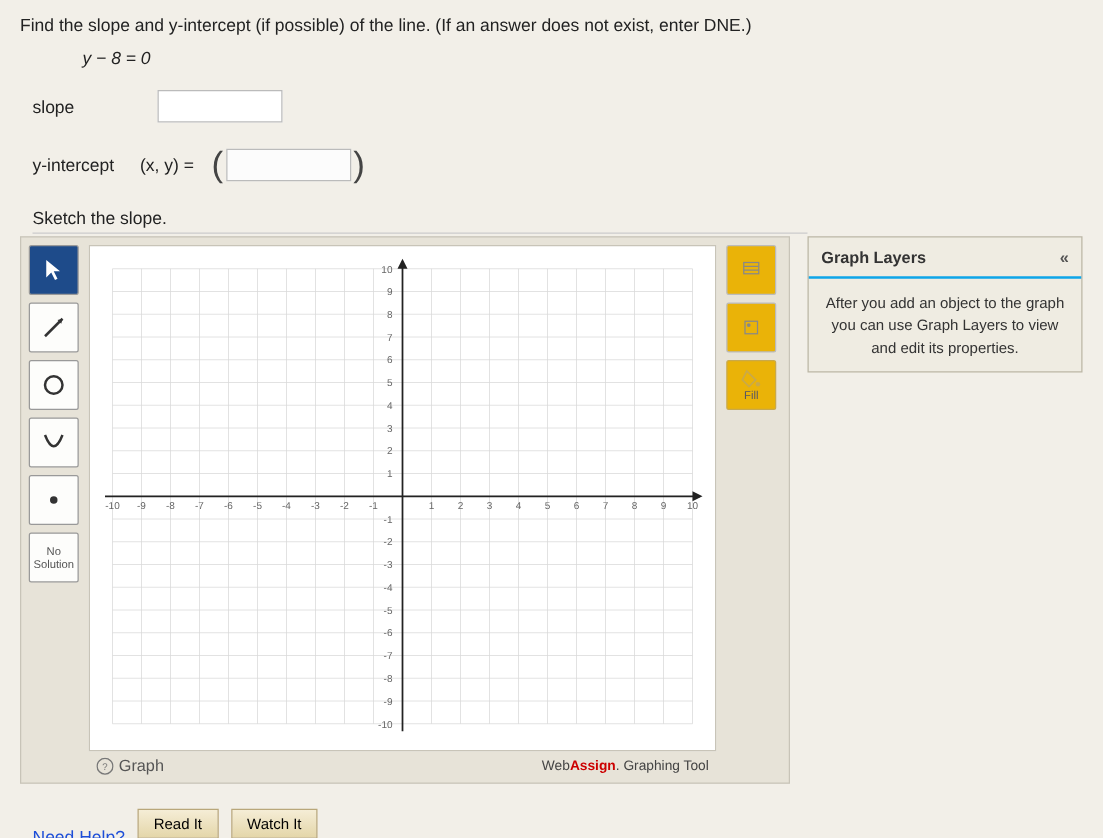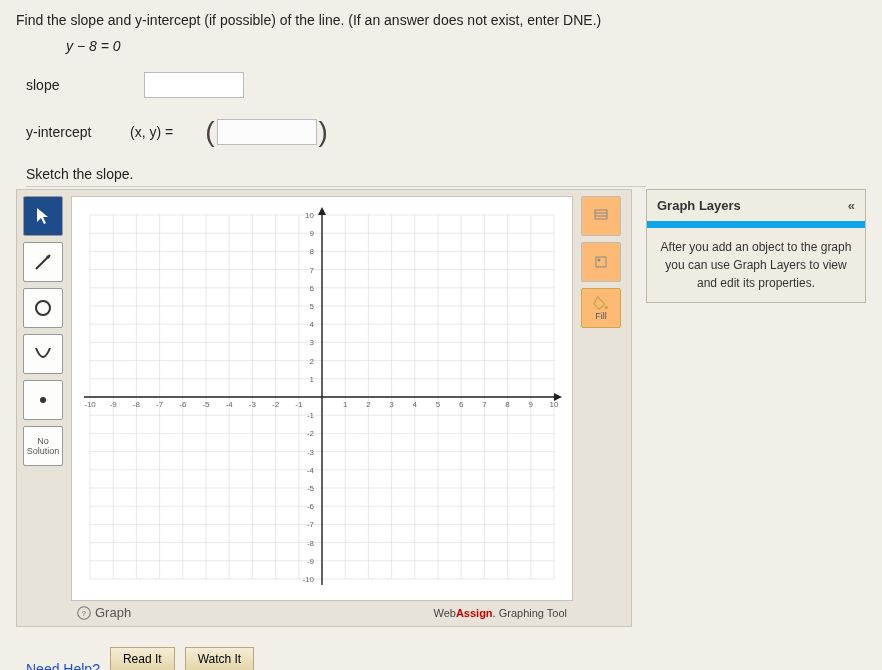--- a/index.html
+++ b/index.html
@@ -7,21 +7,21 @@
     margin: 0;
     padding: 12px 16px;
     font-family: Arial, Helvetica, sans-serif;
     font-size: 14px;
     color: #222;
     background: #f2efe8;
     width: 882px;
   }
   .question { margin-bottom: 10px; }
   .equation { margin: 6px 0 18px 50px; font-style: italic; }
-  .answer-row { display: flex; align-items: center; margin: 12px 0 18px 10px; gap: 28px; }
+  .answer-row { display: flex; align-items: center; margin: 12px 0 18px 10px; gap: 10px; }
   .answer-label { min-width: 90px; }
   .answer-box {
     width: 100px; height: 26px; border: 1px solid #bbb; background: #fff;
   }
   .ord-pair { display: flex; align-items: center; font-size: 22px; }
   .ord-pair .lp, .ord-pair .rp { font-size: 28px; color: #444; }
   .ord-pair .inner-box {
     width: 100px; height: 26px; border: 1px solid #bbb; background: #fcfcfc;
     margin: 0 2px; display: flex; align-items: center; justify-content: center;
     color: #ccc; font-size: 13px;
@@ -40,38 +40,38 @@
     display: flex; align-items: center; justify-content: center; font-size: 9px;
     text-align: center; border-radius: 2px; cursor: pointer;
   }
   .tool-btn.selected { background: #1e4b8a; color: #fff; }
   .tool-btn svg { width: 20px; height: 20px; }
   .tool-nosol { font-size: 9px; line-height: 10px; color: #555; }
   .graph-col { flex: 1; display: flex; flex-direction: column; }
   .graph-svg-wrap { background: #fff; border: 1px solid #c8c4b8; }
   .side-btns { width: 44px; display: flex; flex-direction: column; gap: 6px; margin-left: 8px; }
   .side-btn {
-    width: 40px; height: 40px; border: 1px solid #bbb; background: #fdba74;
+    width: 40px; height: 40px; border: 1px solid #bbb; background: #eab308;
     display: flex; flex-direction: column; align-items: center; justify-content: center;
     font-size: 9px; color: #556; border-radius: 2px; cursor: pointer;
   }
   .side-btn.fill { border-color: #c9a94a; }
   .footer-bar {
     display: flex; align-items: center; justify-content: space-between;
     padding: 4px 6px 0 6px; font-size: 11px; color: #444;
   }
   .help-link { color: #555; font-size: 13px; display: flex; align-items: center; gap: 4px; cursor: pointer; }
   .wa-brand b { color: #c00; }
   .layers-panel {
     width: 232px; border: 1px solid #bcb7a6; background: #efece2;
     font-size: 12px; color: #333;
   }
   .layers-header {
     display: flex; justify-content: space-between; 
-    padding: 8px 10px; border-bottom: 7px solid #0ea5e9; font-weight: bold; font-size: 13px;
+    padding: 8px 10px; border-bottom: 2px solid #0ea5e9; font-weight: bold; font-size: 13px;
   }
   .layers-body { padding: 10px 12px; line-height: 1.5; text-align: center; }
   .need-help-row { margin: 14px 0 0 10px; display: flex; align-items: center; gap: 10px; }
   .need-help-label { color: #1d4ed8; font-weight: normal; margin-top: 20px; }
   .help-btn {
     padding: 4px 12px; font-size: 12px; border: 1px solid #b9a77a;
     background: linear-gradient(#f5edd6, #e4d6a9); cursor: pointer;
   }
   .collapse-icon { font-size: 13px; color: #555; cursor: pointer; }
 </style>

